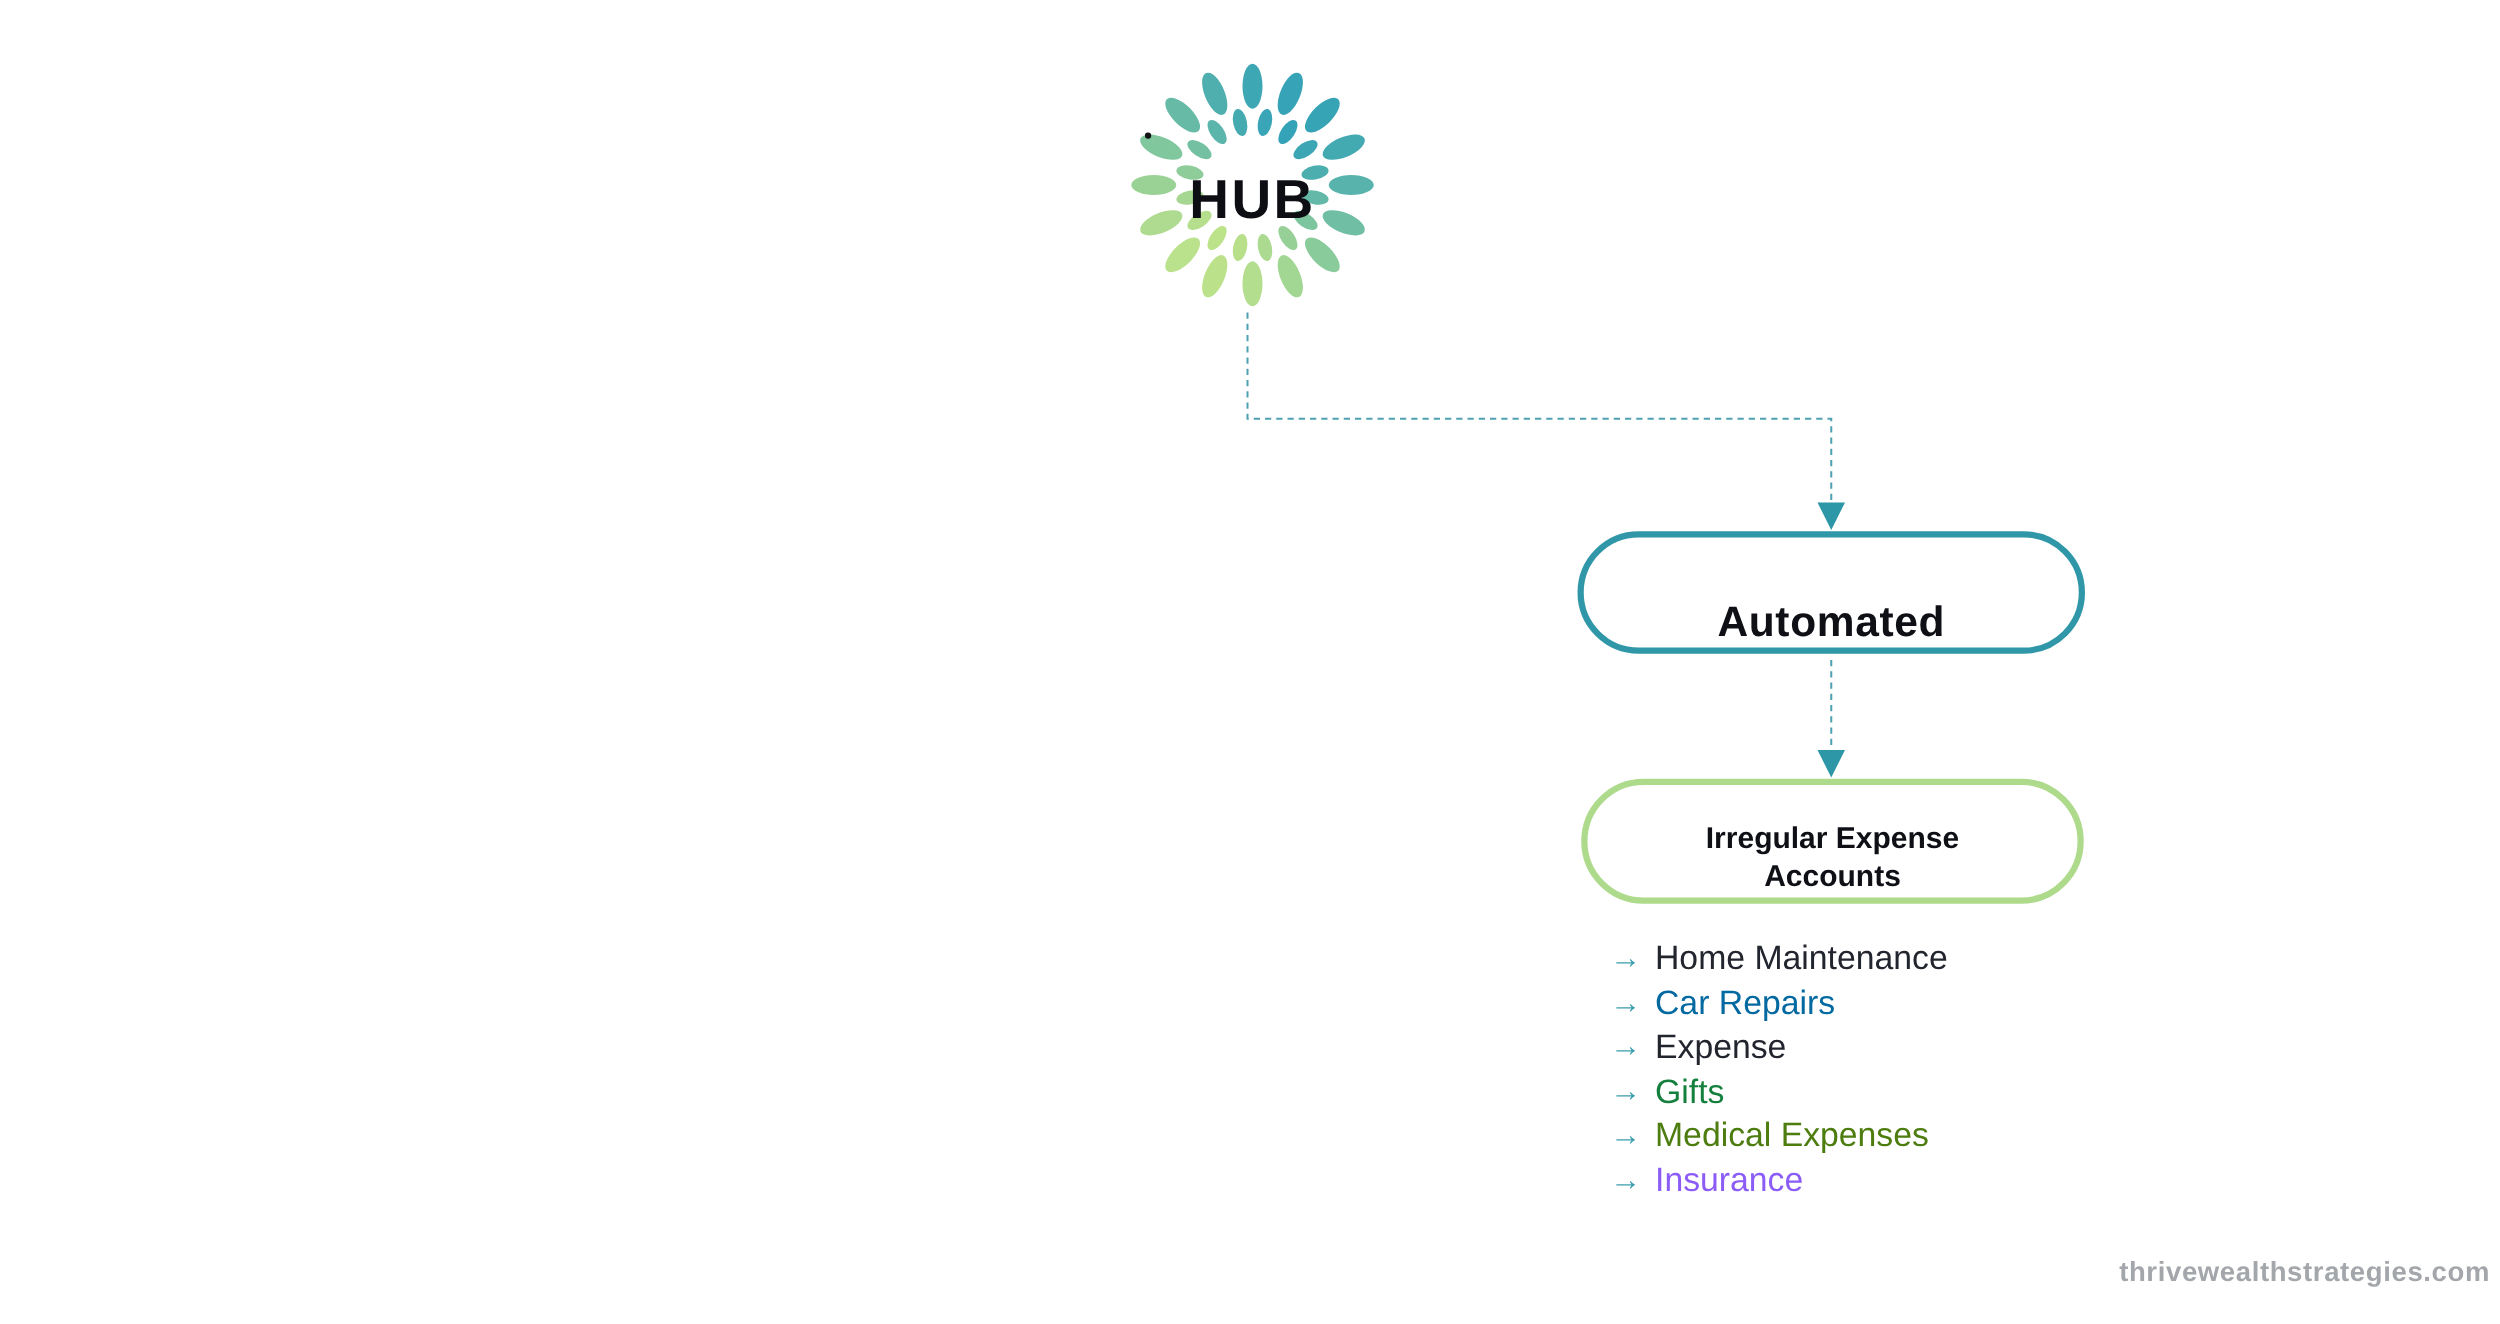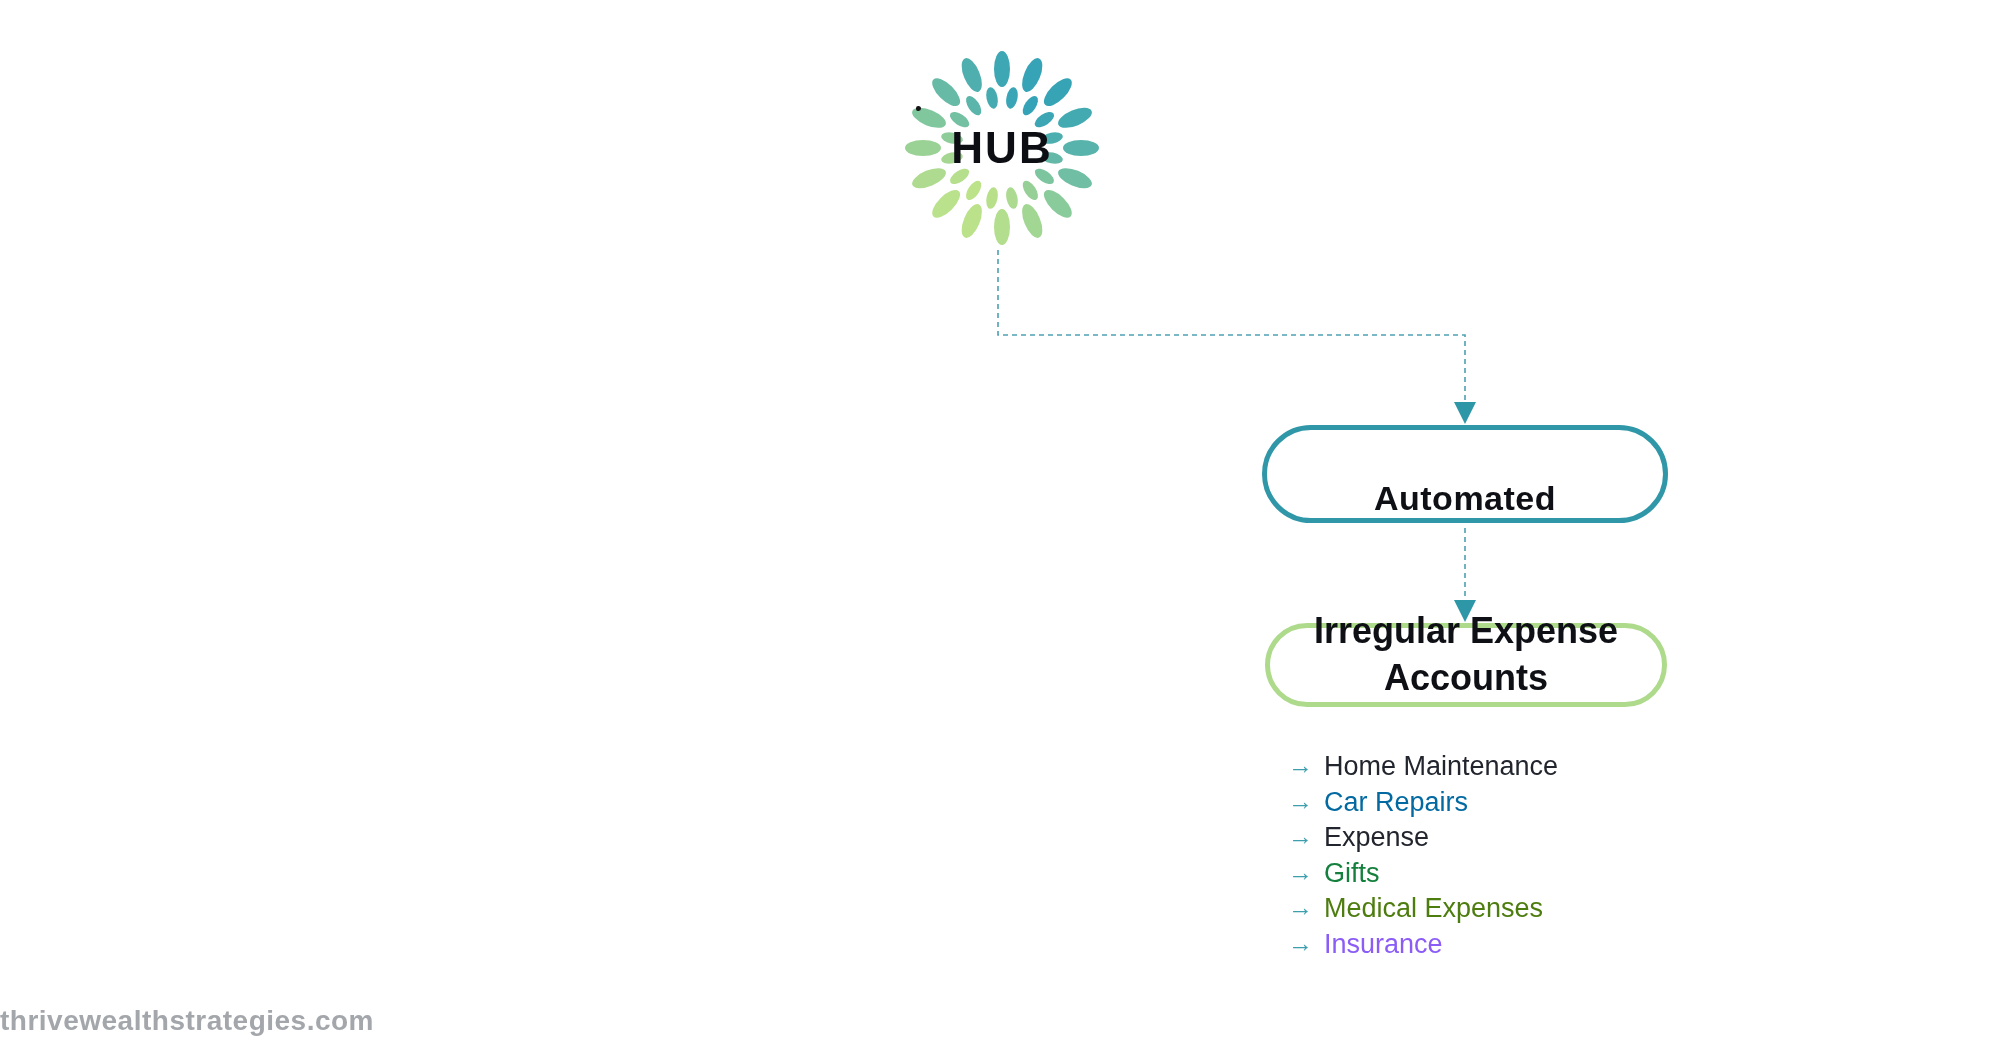--- a/index.html
+++ b/index.html
@@ -6,42 +6,42 @@
   html,body{margin:0;padding:0;background:#ffffff;}
   .canvas{
     position:relative;width:2000px;height:1059px;background:#ffffff;overflow:hidden;
     font-family:"Liberation Sans", sans-serif;
   }
   .connectors{position:absolute;left:0;top:0;width:2000px;height:1059px;pointer-events:none;}
   
   .logo{position:absolute;left:902px;top:48px;width:200px;height:200px;}
   .logo svg{position:absolute;left:0;top:0;width:200px;height:200px;}
   .logo-text{
-    position:absolute;left:0;top:0;width:200px;height:200px;
+    position:absolute;left:0;top:12px;width:200px;height:200px;
     display:flex;align-items:center;justify-content:center;
     font-weight:bold;font-size:44px;letter-spacing:2px;color:#0d0e14;
   }
   .speck{position:absolute;left:916px;top:106px;width:5px;height:5px;background:#141414;border-radius:45% 55% 50% 40%;}
   
   .node{
     position:absolute;box-sizing:border-box;background:#ffffff;
     display:flex;align-items:flex-end;justify-content:center;text-align:center;
     font-weight:bold;color:#0e1016;border-style:solid;border-width:5px;
   }
   .node-automated{left:1262px;top:425px;width:406px;height:98px;border-radius:49px;font-size:34px;letter-spacing:.5px;}
-  .node-irregular{left:1265px;top:623px;width:402px;height:84px;border-radius:50px;font-size:36px;line-height:1.32;}
+  .node-irregular{left:1265px;top:623px;width:402px;height:100px;border-radius:50px;font-size:24px;line-height:1.32;}
   .node-irregular .node-label{display:inline-block;max-width:310px;}
   
   .expense-list{position:absolute;left:1288px;top:751px;}
   .list-item{display:flex;align-items:baseline;height:35.5px;font-size:27px;font-weight:300;color:#22252e;white-space:nowrap;}
   .bullet{font-size:25px;margin-right:11px;font-weight:400;position:relative;top:-1px;}
   
   .footer{
-    position:absolute;left:0;top:1005px;width:1992px;text-align:left;
-    font-weight:bold;font-size:28px;letter-spacing:.5px;
+    position:absolute;left:0;top:1005px;width:1992px;text-align:right;
+    font-weight:bold;font-size:22px;letter-spacing:.5px;
   }
 </style>
 </head>
 <body>
 
 <div class="canvas">
 
   <svg class="connectors" viewBox="0 0 2000 1059">
     <path d="M998,250 L998,335 L1465,335 L1465,400" fill="none" stroke-width="1.6" stroke-dasharray="5 4" stroke="#4da1b1"></path>
     <polygon points="1454,402 1476,402 1465,424" fill="#2d96a7"></polygon>

